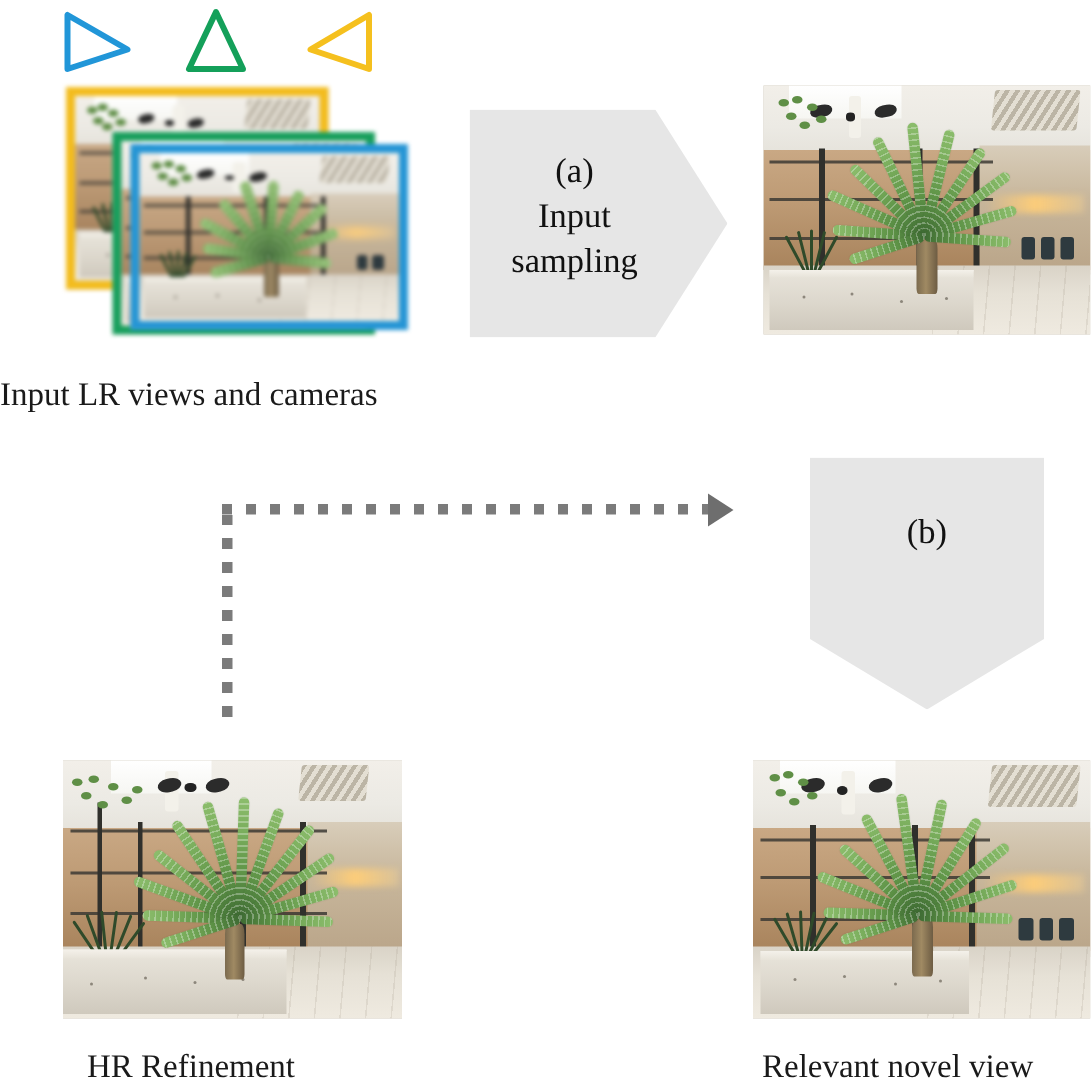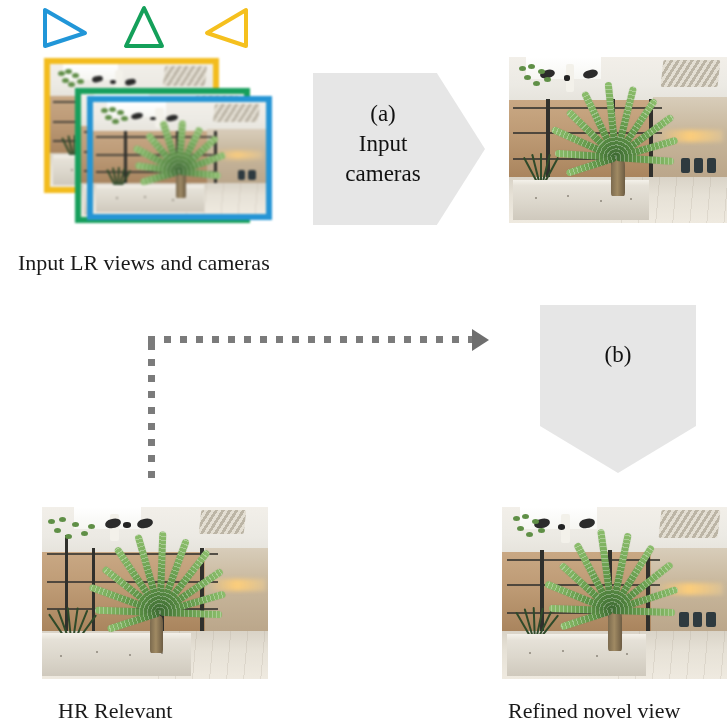--- a/index.html
+++ b/index.html
@@ -289,27 +289,27 @@
         <div class="frond" style="width:46%;transform:rotate(-86deg)"></div>
         <div class="frond" style="width:44%;transform:rotate(-64deg)"></div>
         <div class="frond" style="width:46%;transform:rotate(-42deg)"></div>
         <div class="frond" style="width:44%;transform:rotate(-20deg)"></div>
         <div class="frond" style="width:38%;transform:rotate(6deg)"></div>
         <div class="frond" style="width:36%;transform:rotate(-196deg)"></div>
       </div>
     </div>
   </div>
 
-  <div class="caption" style="left:18px;top:250px;">Input LR views and cameras</div>
+  <div class="caption" style="left:0;top:250px;">Input LR views and cameras</div>
 
   <div class="block-arrow arrow-right" style="left:313px;top:73px;width:172px;height:152px;"></div>
   <div class="arrow-label" style="left:313px;top:99px;width:140px;">
     <div>(a)</div>
     <div>Input</div>
-    <div>cameras</div>
+    <div>sampling</div>
   </div>
 
   <div class="photo-frame blur-sr" style="left:509px;top:57px;width:218px;height:166px;">
     <div class="scene">
       <div class="sc-ceiling"></div>
       <div class="sc-skylight"></div>
       <div class="sc-duct"></div>
       <div class="sc-backwall"></div>
       <div class="sc-rightwall"></div>
       <div class="sc-glow"></div>
@@ -433,21 +433,21 @@
         <div class="frond" style="width:48%;transform:rotate(-70deg)"></div>
         <div class="frond" style="width:48%;transform:rotate(-52deg)"></div>
         <div class="frond" style="width:46%;transform:rotate(-34deg)"></div>
         <div class="frond" style="width:42%;transform:rotate(-16deg)"></div>
         <div class="frond" style="width:38%;transform:rotate(2deg)"></div>
         <div class="frond" style="width:34%;transform:rotate(-198deg)"></div>
       </div>
     </div>
   </div>
 
-  <div class="caption" style="left:58px;top:698px;">HR Relevant</div>
+  <div class="caption" style="left:58px;top:698px;">HR Refinement</div>
 
   <div class="photo-frame blur-ref" style="left:502px;top:507px;width:225px;height:172px;">
     <div class="scene">
       <div class="sc-ceiling"></div>
       <div class="sc-skylight"></div>
       <div class="sc-duct"></div>
       <div class="sc-backwall"></div>
       <div class="sc-rightwall"></div>
       <div class="sc-glow"></div>
       <div class="sc-rail" style="top:30%;"></div>
@@ -497,15 +497,15 @@
         <div class="frond" style="width:50%;transform:rotate(-78deg)"></div>
         <div class="frond" style="width:48%;transform:rotate(-58deg)"></div>
         <div class="frond" style="width:48%;transform:rotate(-38deg)"></div>
         <div class="frond" style="width:44%;transform:rotate(-18deg)"></div>
         <div class="frond" style="width:40%;transform:rotate(2deg)"></div>
         <div class="frond" style="width:34%;transform:rotate(-198deg)"></div>
       </div>
     </div>
   </div>
 
-  <div class="caption" style="left:508px;top:698px;">Refined novel view</div>
+  <div class="caption" style="left:508px;top:698px;">Relevant novel view</div>
 
 </div>
 
 </body></html>

